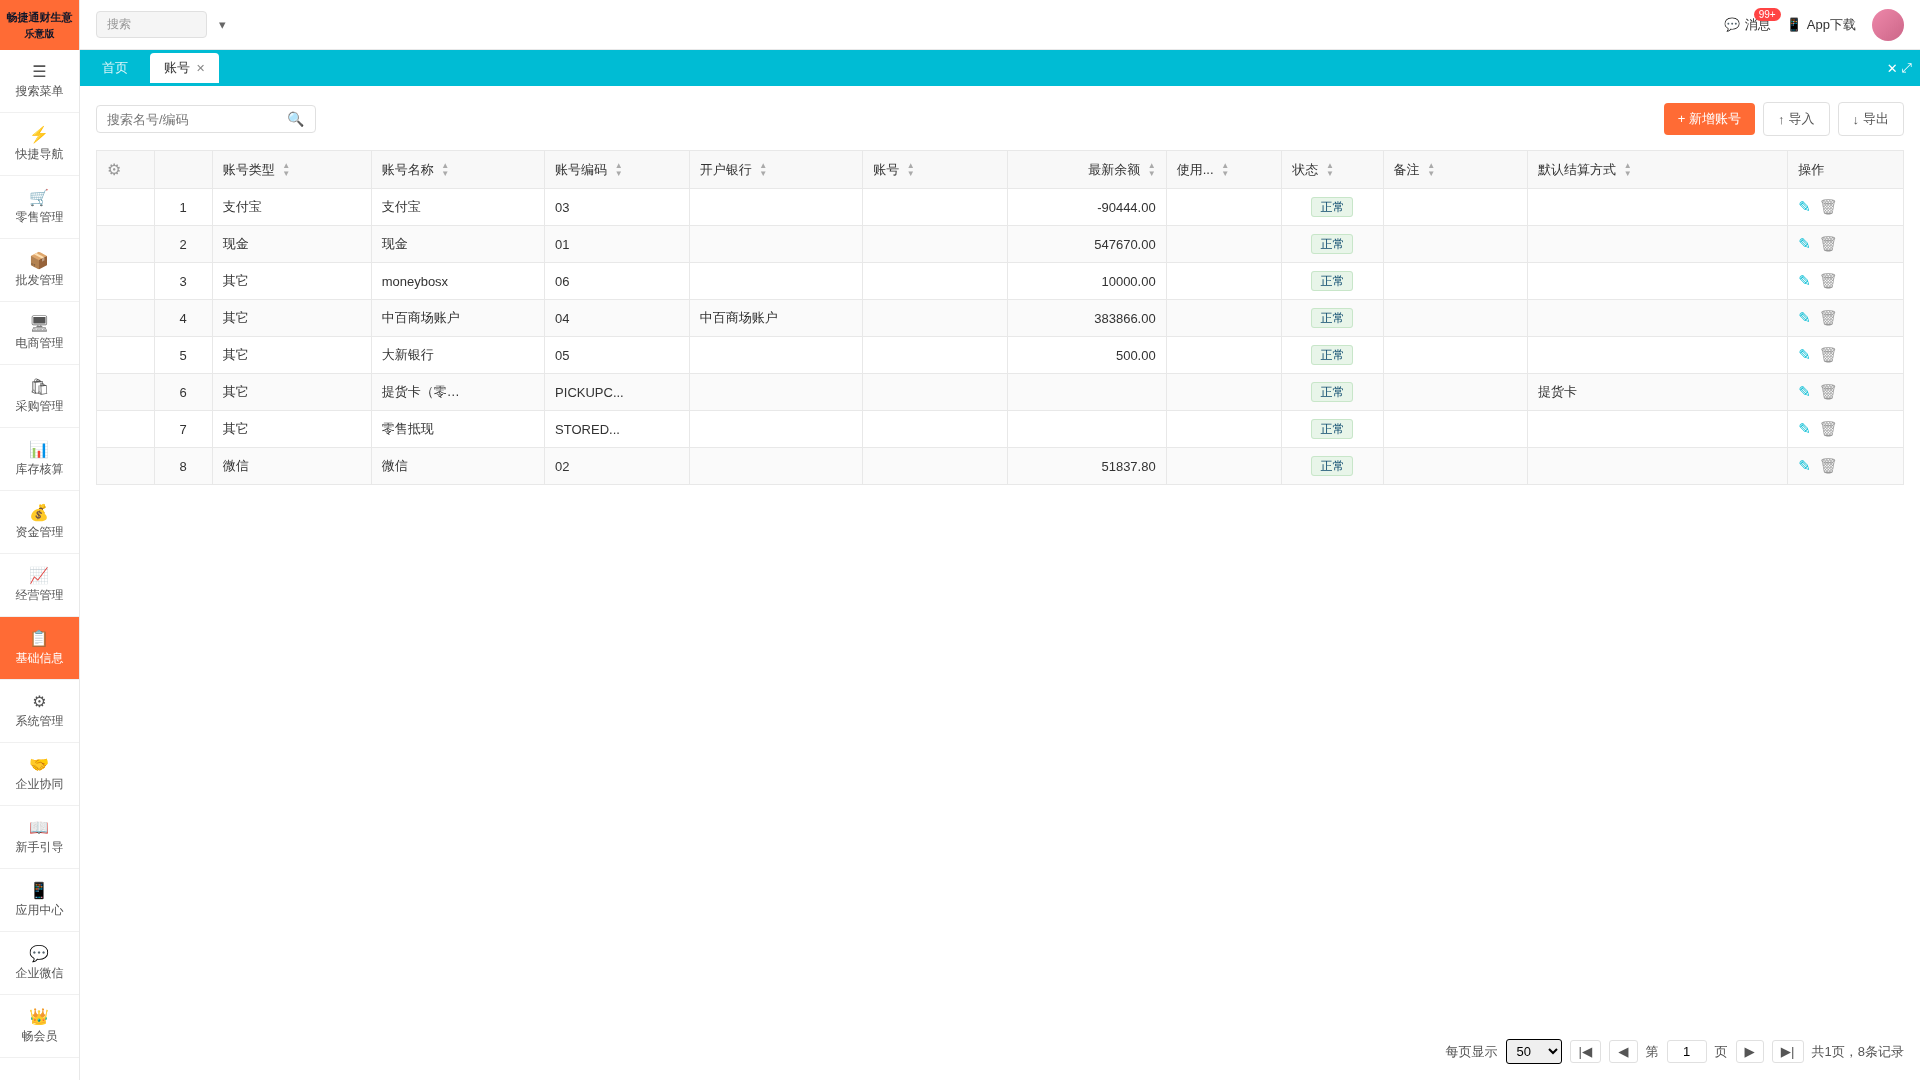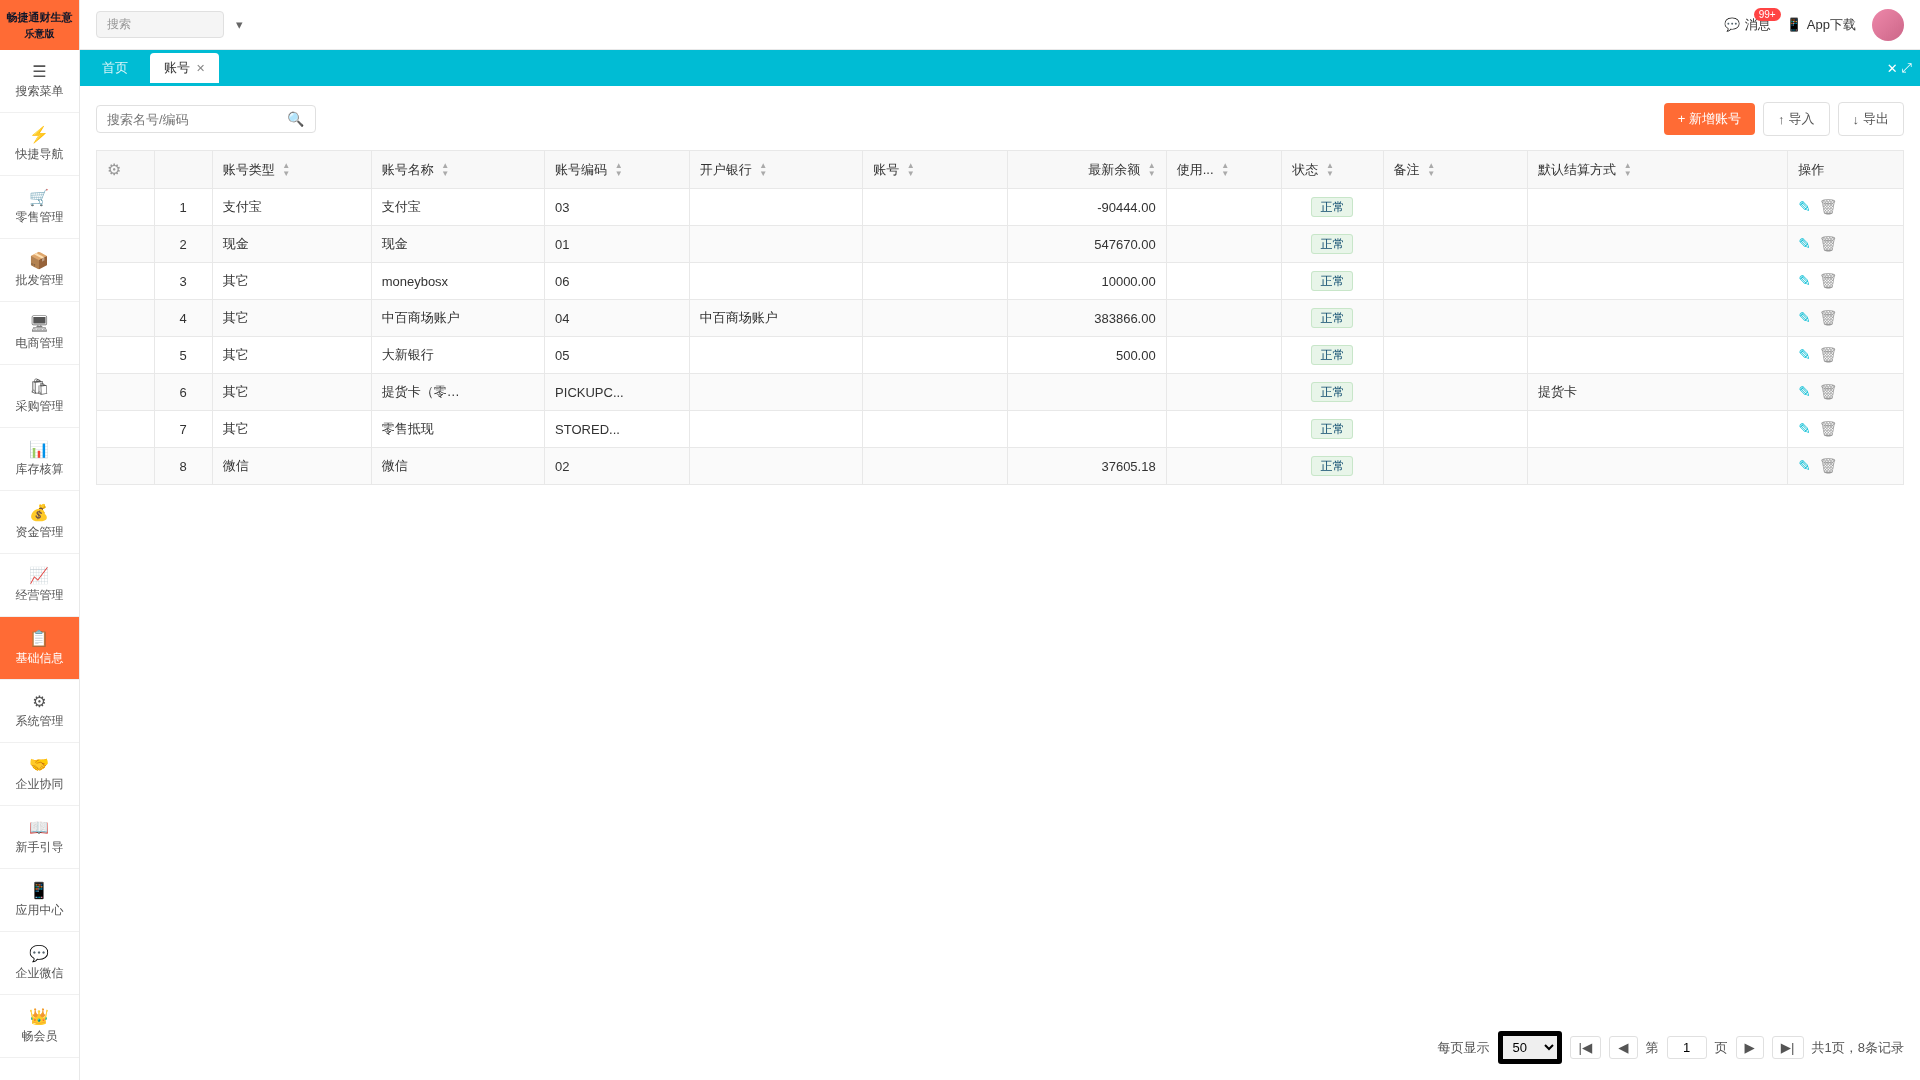--- a/index.html
+++ b/index.html
@@ -61,21 +61,21 @@
       padding: 0 16px;
     }
     .header-left { display: flex; align-items: center; gap: 12px; }
     .header-search {
       background: #f5f5f5;
       border: 1px solid #e0e0e0;
       border-radius: 4px;
       padding: 4px 10px;
       font-size: 12px;
       color: #999;
-      width: 128px;
+      width: 111px;
     }
     .header-dropdown { display: flex; align-items: center; gap: 4px; color: #666; font-size: 13px; cursor: pointer; }
     .header-right { display: flex; align-items: center; gap: 16px; }
     .header-msg { display: flex; align-items: center; gap: 4px; font-size: 13px; color: #333; cursor: pointer; position: relative; }
     .badge { background: #ff4444; color: #fff; font-size: 10px; border-radius: 10px; padding: 1px 5px; position: absolute; top: -8px; right: -10px; }
     .header-app { display: flex; align-items: center; gap: 4px; font-size: 13px; color: #333; cursor: pointer; }
     .avatar { width: 32px; height: 32px; border-radius: 50%; background: #ccc; overflow: hidden; }
 
     
     .tab-bar {
@@ -205,21 +205,21 @@
       display: flex;
       align-items: center;
       justify-content: flex-end;
       padding: 14px 0 0 0;
       gap: 8px;
       font-size: 13px;
       color: #555;
       margin-top: auto;
     }
     .pagination select {
-      border: 5px solid #000000;
+      border: 1px solid #000000;
       border-radius: 3px;
       padding: 3px 6px;
       font-size: 13px;
     }
     .pagination .page-btn {
       border: 1px solid #e0e0e0;
       background: #fff;
       border-radius: 3px;
       padding: 3px 8px;
       cursor: pointer;
@@ -606,21 +606,21 @@
     </td>
   </tr>
           <tr>
     <td></td>
     <td style="text-align:center;">8</td>
     <td>微信</td>
     <td>微信</td>
     <td>02</td>
     <td></td>
     <td></td>
-    <td style="text-align:right;">37605.18</td>
+    <td style="text-align:right;">51837.80</td>
     <td></td>
     <td style="text-align:center;"><span class="status-badge">正常</span></td>
     <td></td>
     <td></td>
     <td>
       <div class="action-icons">
         <span class="action-icon" title="编辑">✎</span>
         <span class="action-icon del" title="删除">🗑</span>
       </div>
     </td>

